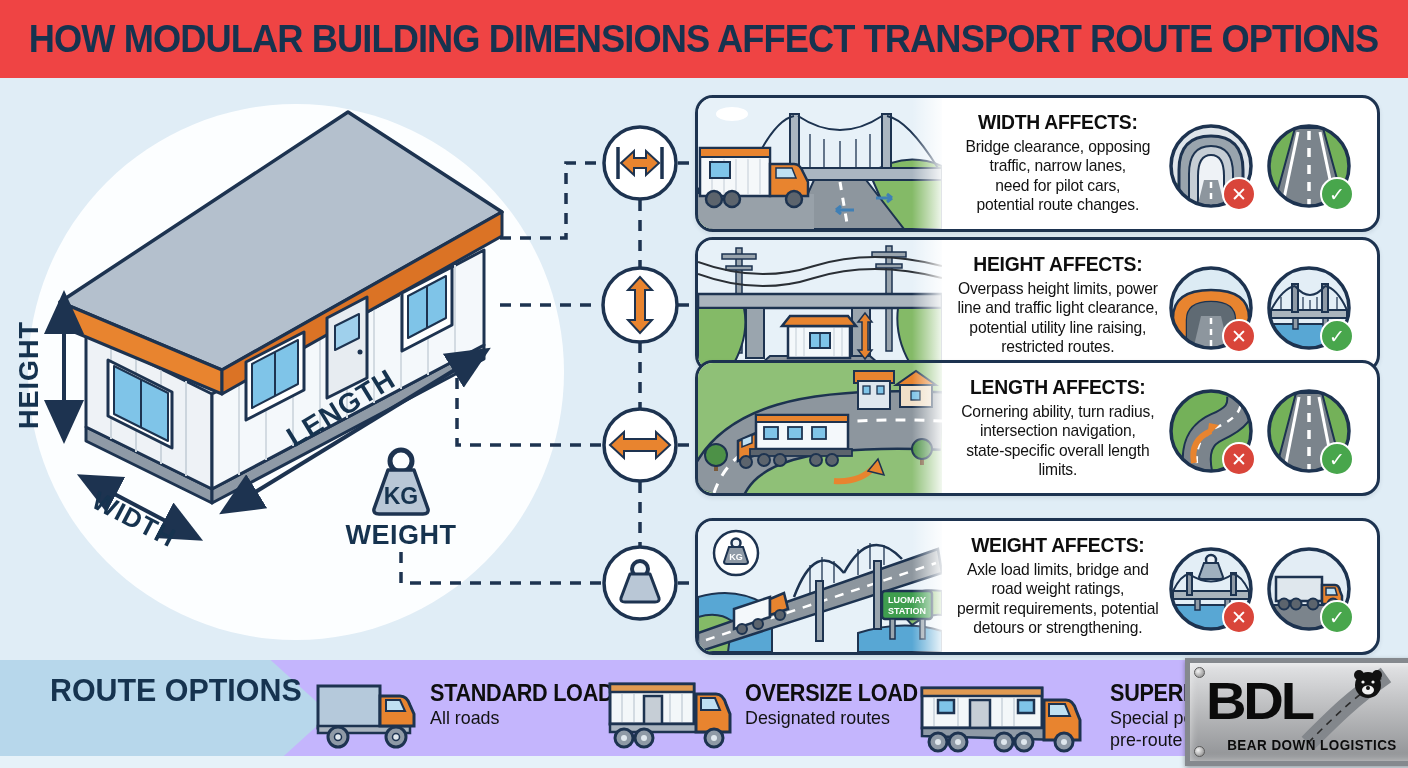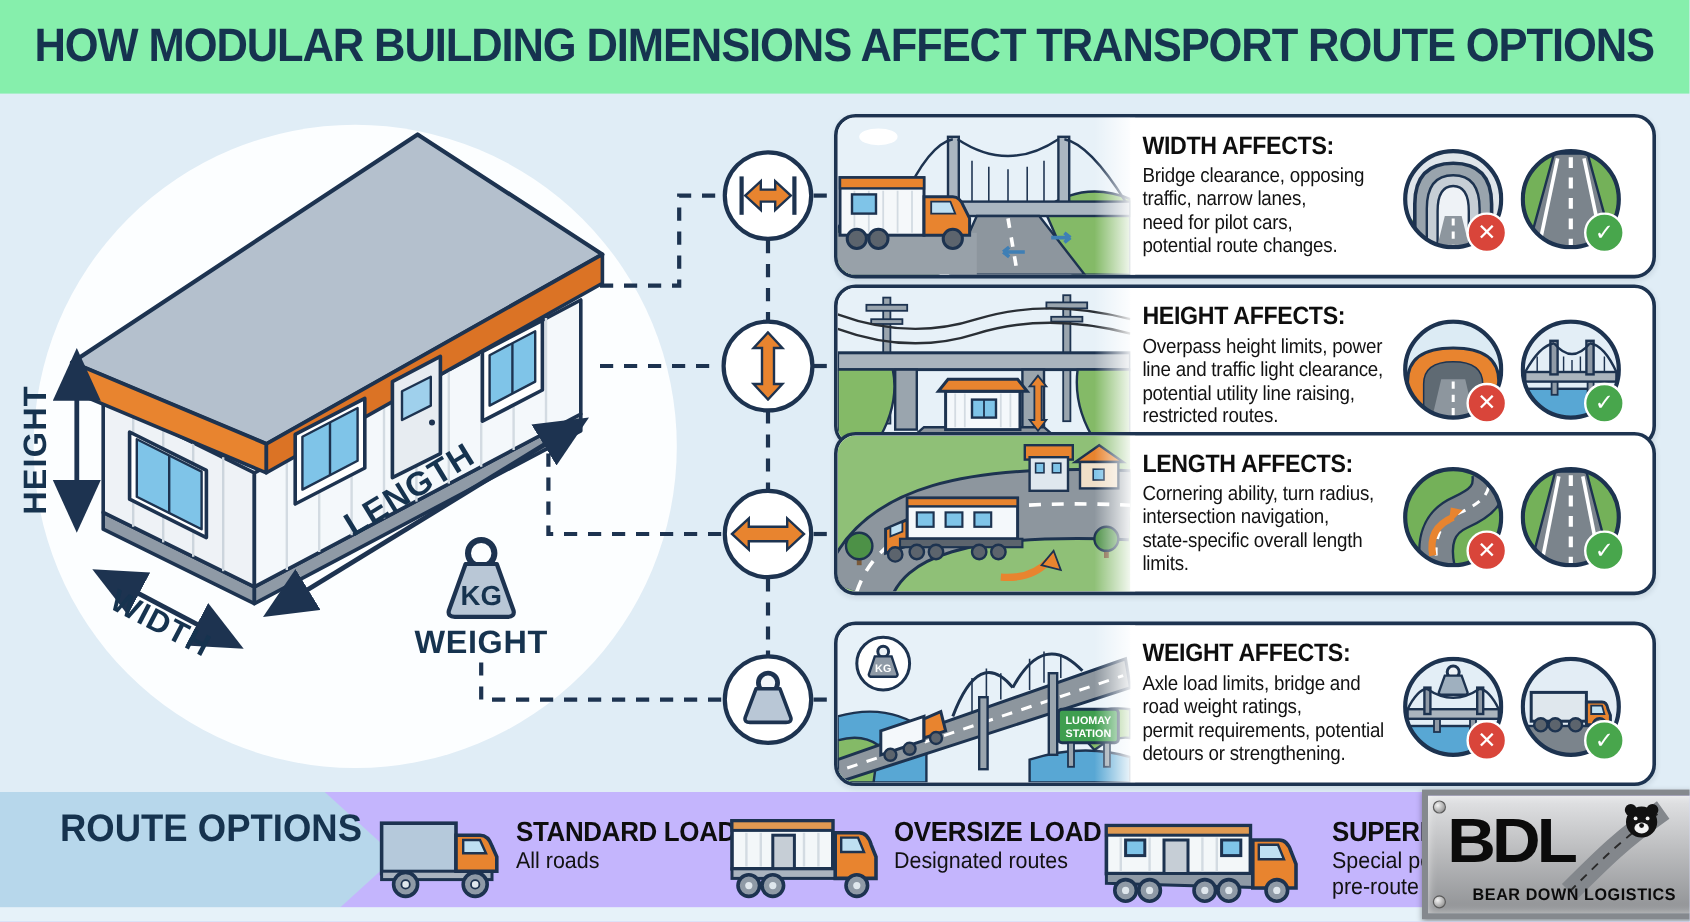--- a/index.html
+++ b/index.html
@@ -1,25 +1,25 @@
 <!DOCTYPE html>
 <html><head>
 <meta charset="utf-8">
 <style>
   html,body{margin:0;padding:0;}
   body{width:1408px;height:768px;position:relative;overflow:hidden;
        font-family:"Liberation Sans","DejaVu Sans",sans-serif;background:#e0edf6;}
-  .title-bar{position:absolute;left:0;top:0;width:1408px;height:78px;background:#86efac;z-index:3;
+  .title-bar{position:absolute;left:0;top:0;width:1408px;height:78px;background:#ef4444;z-index:3;
              display:flex;align-items:center;justify-content:center;}
   .title-bar h1{margin:0;font-size:39px;font-weight:800;color:#16334f;letter-spacing:-1px;
                 transform:scaleX(0.93);white-space:nowrap;}
   #diagram-layer{position:absolute;left:0;top:0;width:1408px;height:768px;z-index:1;}
   
   .panel{position:absolute;left:695px;width:685px;background:#ffffff;border:3px solid #1d3350;
-         border-radius:18px;box-sizing:border-box;z-index:2;box-shadow:0 2px 4px rgba(20,40,60,.10);overflow:hidden;}
+         border-radius:18px;box-sizing:border-box;z-index:2;box-shadow:0 2px 4px rgba(20,40,60,.10);overflow:hidden;text-align:center;}
   .p1{top:95px;height:137px;} .p2{top:237px;height:136px;} .p3{top:360px;height:136px;} .p4{top:518px;height:137px;}
   .illus{position:absolute;left:0;top:0;width:244px;height:100%;}
   .illus svg{display:block;}
   .fade{position:absolute;left:214px;top:0;width:34px;height:100%;
         background:linear-gradient(90deg,rgba(255,255,255,0),#ffffff);}
   .ptext{position:absolute;left:254px;top:12px;width:230px;transform:scaleX(0.92);transform-origin:left top;}
   .ptext h2{margin:0 0 3px 0;font-size:21px;font-weight:800;color:#0e0e0e;letter-spacing:-0.3px;white-space:nowrap;}
   .ptext .pline{font-size:17px;color:#121212;line-height:1.14;letter-spacing:-0.2px;white-space:nowrap;}
   .iconwrap{position:absolute;top:26px;width:84px;height:84px;}
   .ic1{left:471px;} .ic2{left:569px;}

